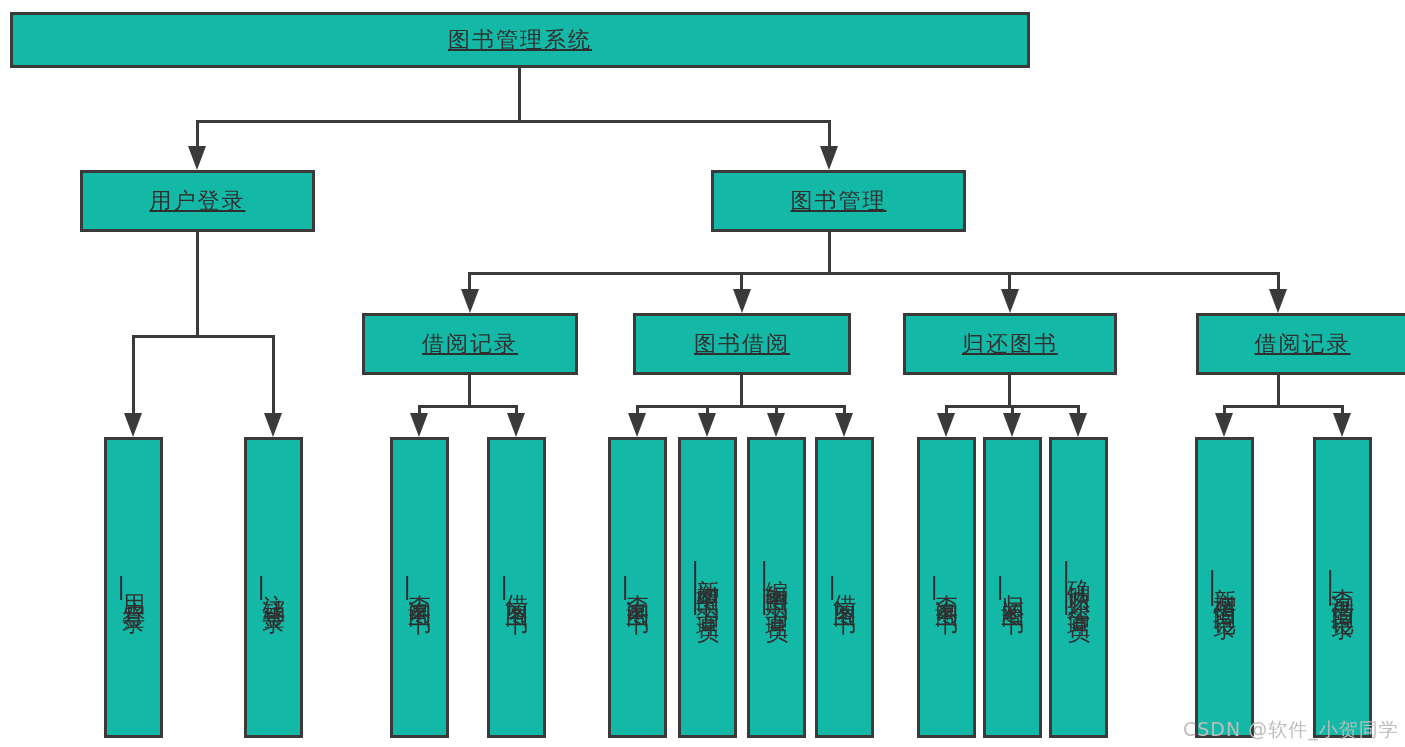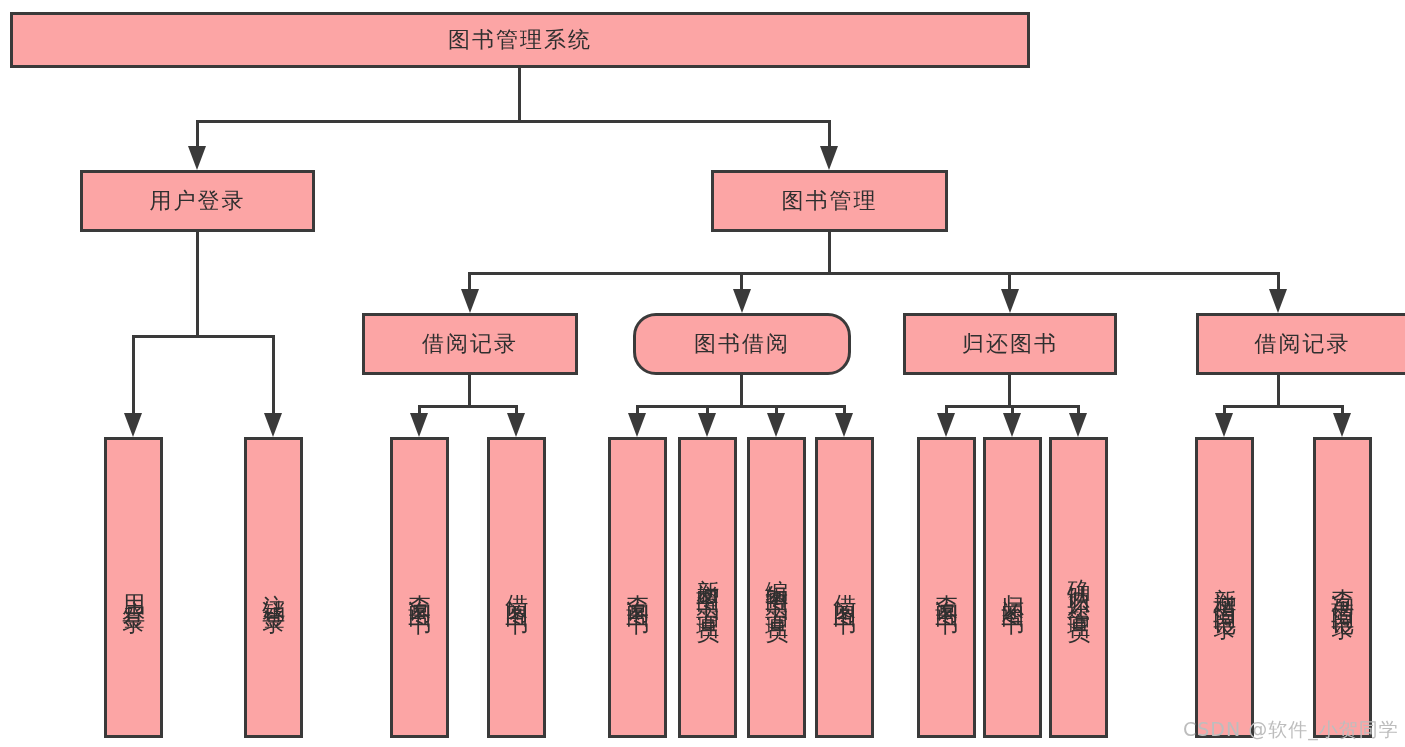--- a/index.html
+++ b/index.html
@@ -8,26 +8,27 @@
     width: 1405px;
     height: 747px;
     background: var(--background, #ffffff);
     font-family: "DejaVu Sans", "Liberation Sans", sans-serif;
     overflow: hidden;
   }
   .box {
     position: absolute;
     box-sizing: border-box;
     border: 3px solid var(--line, #3a3a3a);
-    background: #fca5a5;
+    background: #14b8a6;
     display: flex;
     align-items: center;
     justify-content: center;
     color: var(--text, #2f2f2f);
     z-index: 2;
+    text-decoration: underline;
   }
   .hbox { font-size: 22px; letter-spacing: 2px; white-space: nowrap; }
   .vbox .vtext {
     writing-mode: vertical-rl;
     text-orientation: mixed;
     font-size: 23px;
     letter-spacing: 6px;
     line-height: 1.1;
     white-space: nowrap;
   }
@@ -64,42 +65,42 @@
   <div class="box hbox" style="left:10px; top:12px; width:1020px; height:56px;">图书管理系统</div>
 
   <div class="line" style="left:518px; top:68px; width:3px; height:52px;"></div>
   <div class="line" style="left:196px; top:120px; width:635px; height:3px;"></div>
   <div class="line" style="left:196px; top:120px; width:3px; height:26px;"></div>
   <div class="arrow" style="left:188px; top:146px;"></div>
   <div class="line" style="left:828px; top:120px; width:3px; height:26px;"></div>
   <div class="arrow" style="left:820px; top:146px;"></div>
 
   <div class="box hbox" style="left:80px; top:170px; width:235px; height:62px;">用户登录</div>
-  <div class="box hbox" style="left:711px; top:170px; width:237px; height:62px;">图书管理</div>
+  <div class="box hbox" style="left:711px; top:170px; width:255px; height:62px;">图书管理</div>
 
   <div class="line" style="left:196px; top:232px; width:3px; height:103px;"></div>
   <div class="line" style="left:132px; top:335px; width:143px; height:3px;"></div>
   <div class="line" style="left:132px; top:335px; width:3px; height:78px;"></div>
   <div class="arrow" style="left:124px; top:413px;"></div>
   <div class="line" style="left:272px; top:335px; width:3px; height:78px;"></div>
   <div class="arrow" style="left:264px; top:413px;"></div>
 
   <div class="line" style="left:828px; top:232px; width:3px; height:40px;"></div>
   <div class="line" style="left:468px; top:272px; width:812px; height:3px;"></div>
   <div class="line" style="left:468px; top:272px; width:3px; height:17px;"></div>
   <div class="arrow" style="left:461px; top:289px;"></div>
   <div class="line" style="left:740px; top:272px; width:3px; height:17px;"></div>
   <div class="arrow" style="left:733px; top:289px;"></div>
   <div class="line" style="left:1008px; top:272px; width:3px; height:17px;"></div>
   <div class="arrow" style="left:1001px; top:289px;"></div>
   <div class="line" style="left:1277px; top:272px; width:3px; height:17px;"></div>
   <div class="arrow" style="left:1269px; top:289px;"></div>
 
   <div class="box hbox" style="left:362px; top:313px; width:216px; height:62px;">借阅记录</div>
-  <div class="box hbox" style="left:633px; top:313px; width:218px; height:62px;border-radius:23px;">图书借阅</div>
+  <div class="box hbox" style="left:633px; top:313px; width:218px; height:62px;">图书借阅</div>
   <div class="box hbox" style="left:903px; top:313px; width:214px; height:62px;">归还图书</div>
   <div class="box hbox" style="left:1172px; top:313px; width:213px; height:62px;margin-left:24px;">借阅记录</div>
 
   <div class="line" style="left:468px; top:375px; width:3px; height:30px;"></div>
   <div class="line" style="left:418px; top:405px; width:100px; height:3px;"></div>
   <div class="line" style="left:418px; top:405px; width:3px; height:8px;"></div>
   <div class="arrow" style="left:410px; top:413px;"></div>
   <div class="line" style="left:515px; top:405px; width:3px; height:8px;"></div>
   <div class="arrow" style="left:507px; top:413px;"></div>
 

